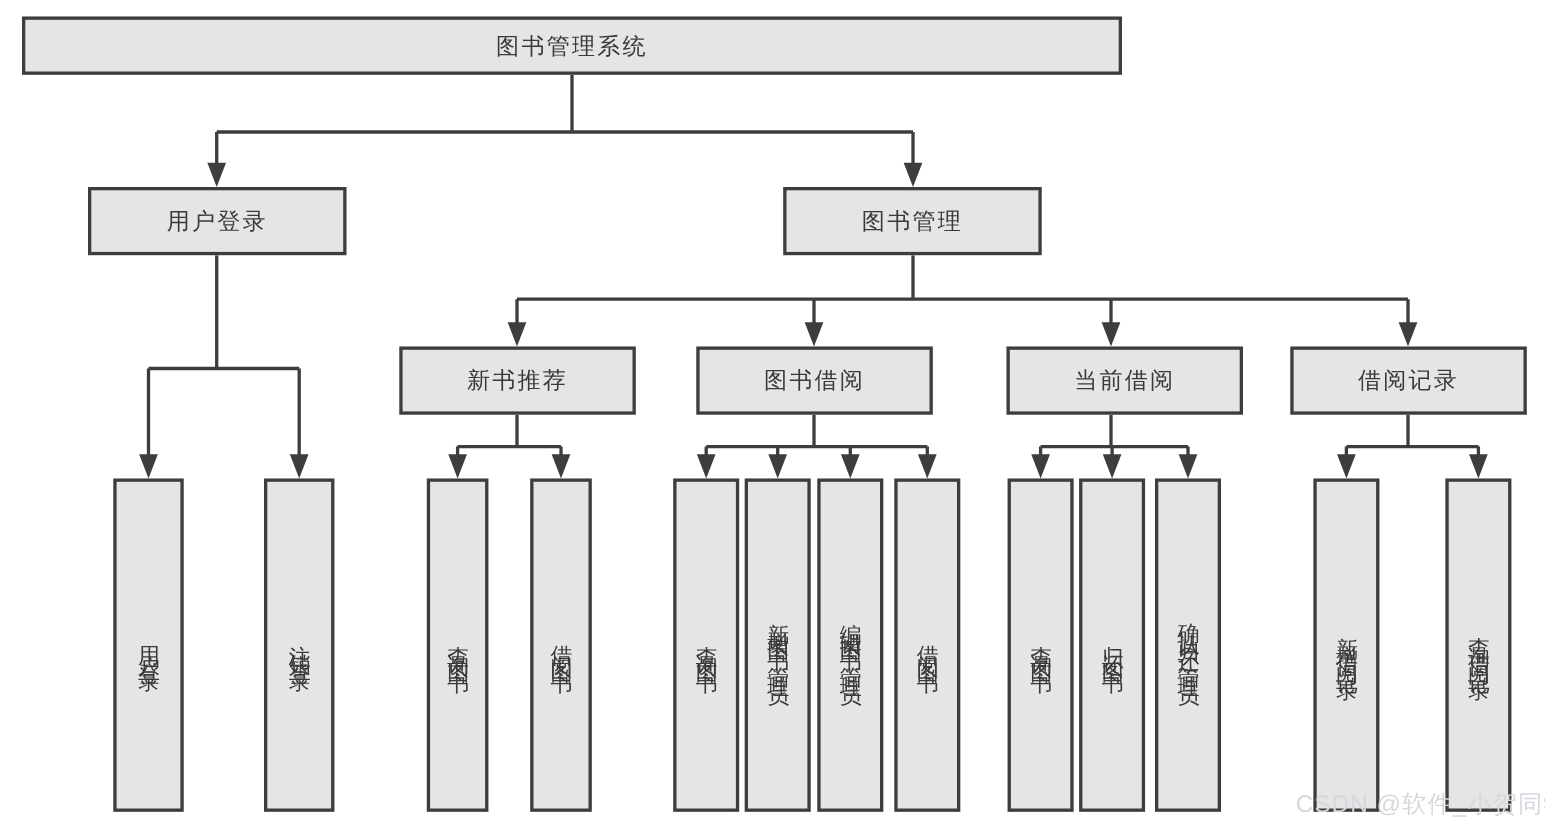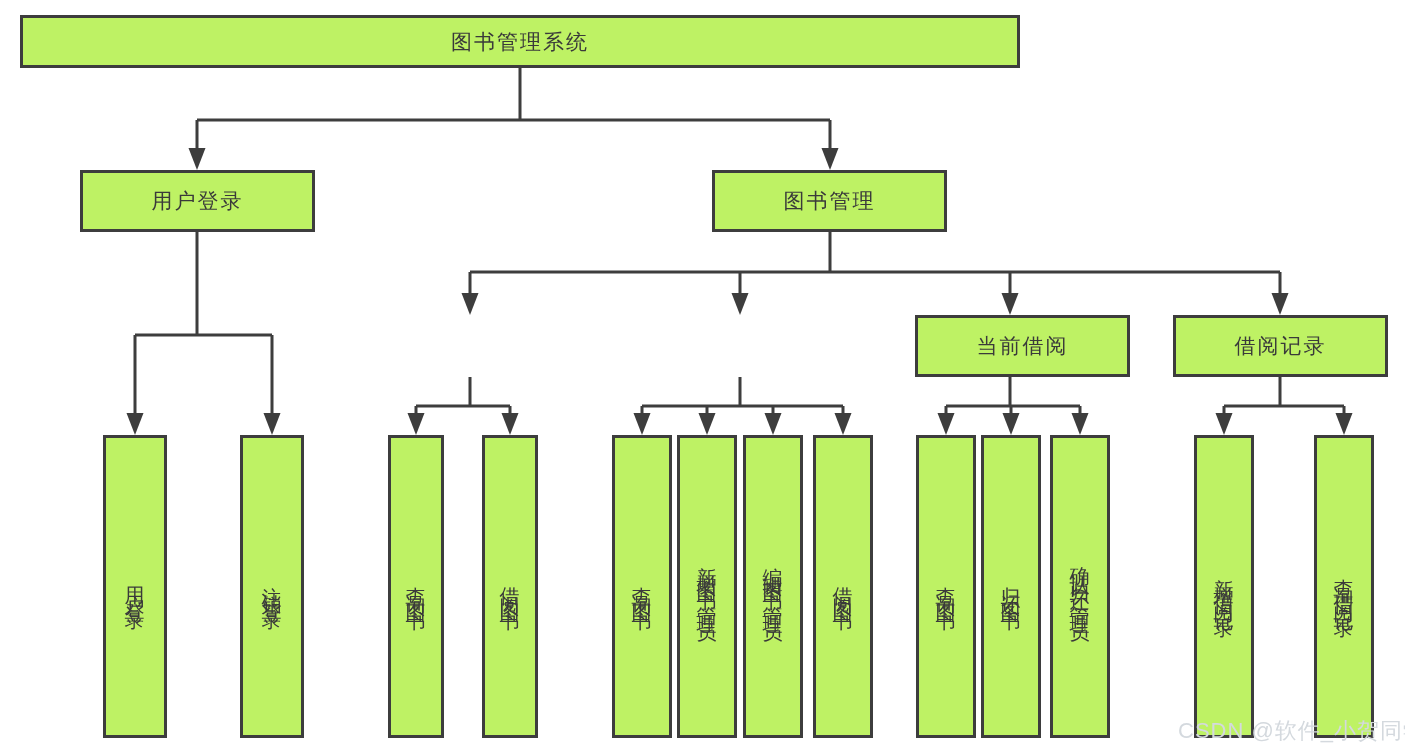--- a/index.html
+++ b/index.html
@@ -14,21 +14,21 @@
   svg.connectors {
     position: absolute;
     left: 0; top: 0;
     width: 1405px; height: 747px;
     z-index: 1;
   }
   .node {
     position: absolute;
     box-sizing: border-box;
     border: 3px solid #3d3d3d;
-    background: #bef264;
+    background: #e5e5e5;
     display: flex;
     align-items: center;
     justify-content: center;
     z-index: 2;
   }
   .node .label {
     color: #3a3a3a;
     font-size: 21px;
     letter-spacing: 2px;
     white-space: nowrap;
@@ -104,20 +104,26 @@
     <span class="label">图书管理系统</span>
   </div>
 
   <div class="node" style="left:80px; top:170px; width:235px; height:62px;">
     <span class="label">用户登录</span>
   </div>
   <div class="node" style="left:712px; top:170px; width:235px; height:62px;">
     <span class="label">图书管理</span>
   </div>
 
+  <div class="node" style="left:363px; top:315px; width:215px; height:62px;">
+    <span class="label">新书推荐</span>
+  </div>
+  <div class="node" style="left:633px; top:315px; width:215px; height:62px;">
+    <span class="label">图书借阅</span>
+  </div>
   <div class="node" style="left:903px; top:315px; width:215px; height:62px;margin-left:12px;">
     <span class="label">当前借阅</span>
   </div>
   <div class="node" style="left:1173px; top:315px; width:215px; height:62px;">
     <span class="label">借阅记录</span>
   </div>
 
   <div class="node leaf" style="left:103px; top:435px; width:64px; height:303px;">
     <span class="label">用户登录</span>
   </div>

